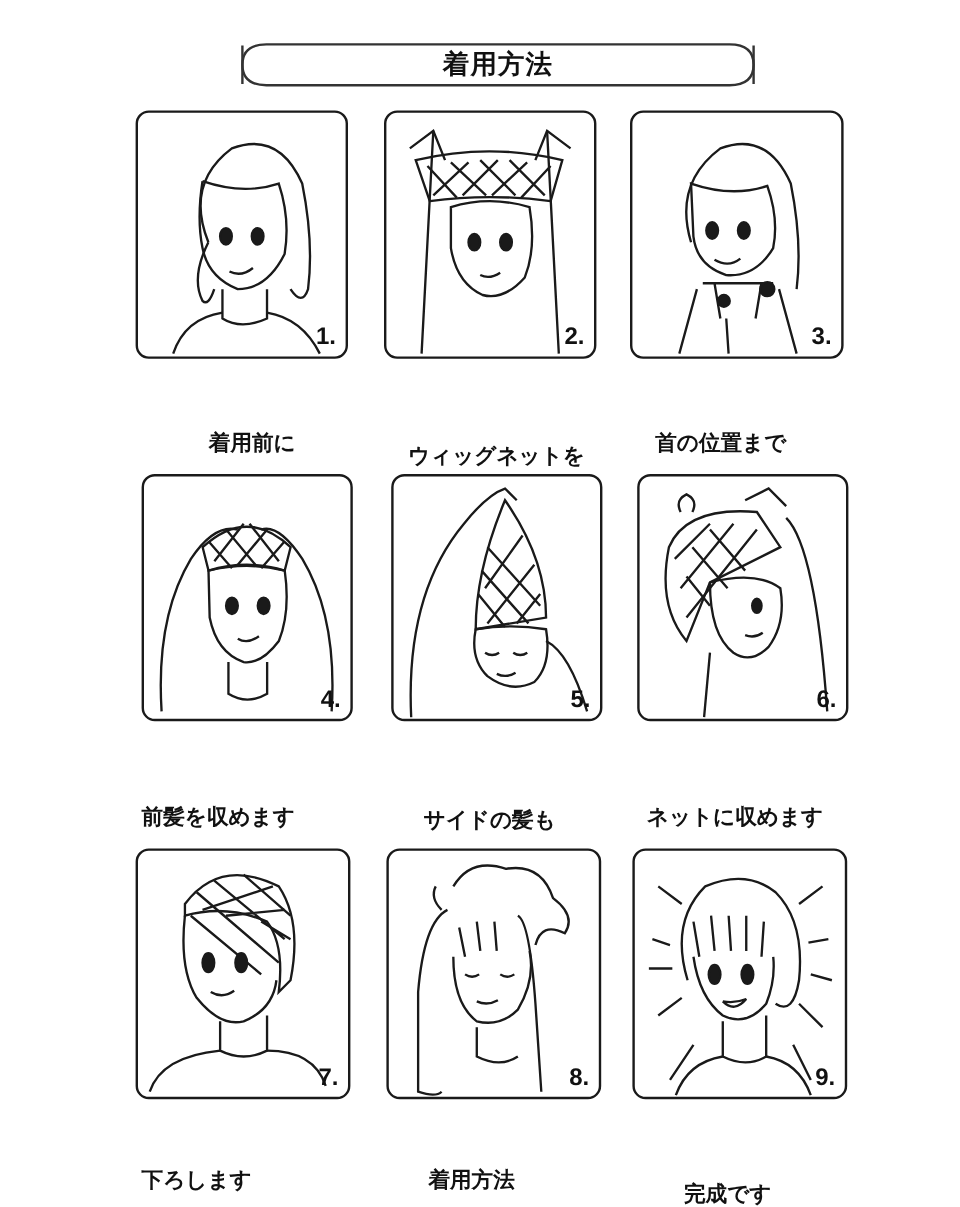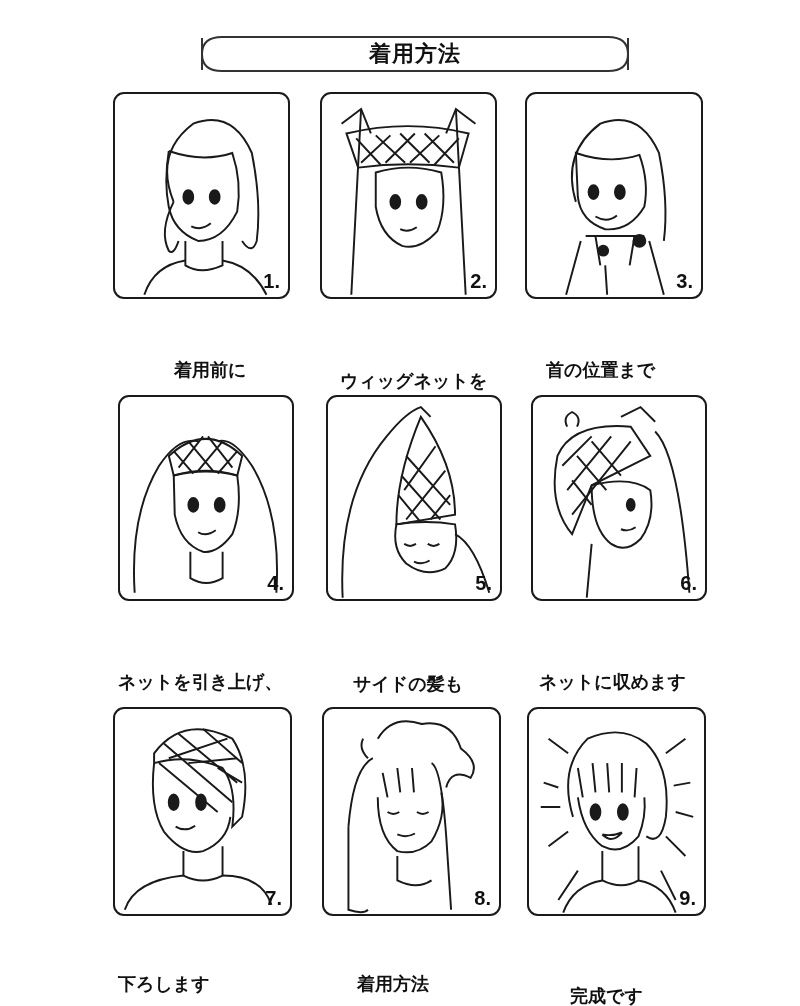--- a/index.html
+++ b/index.html
@@ -131,21 +131,20 @@
       <path d="M60,90 Q100,80 120,95 Q125,125 110,145 Q95,160 80,150 Q60,135 60,90"></path>
       <ellipse cx="100" cy="110" rx="4" ry="6" fill="#1a1a1a"></ellipse>
       <path d="M90,135 Q98,138 105,133"></path>
       <path d="M125,35 Q150,60 160,200 M60,150 L55,205"></path>
     </g>
   </svg>
   <div class="step-num">6.</div>
 </div>
 
 <div class="caption" style="left:118px;top:627px;">
-  <div>ネットを引き上げ、</div>
   <div>前髪を収めます</div>
 </div>
 <div class="caption" style="left:353px;top:629px;text-align:center;">
   <div>サイドの髪も</div>
   <div>収めます</div>
 </div>
 <div class="caption" style="left:539px;top:627px;">
   <div>ネットに収めます</div>
 </div>
 

